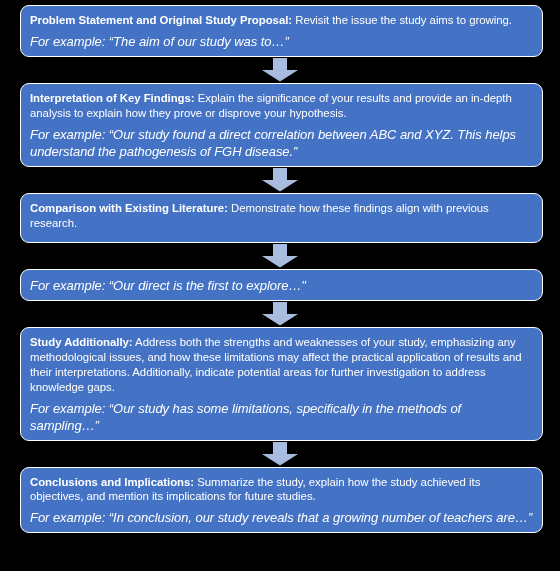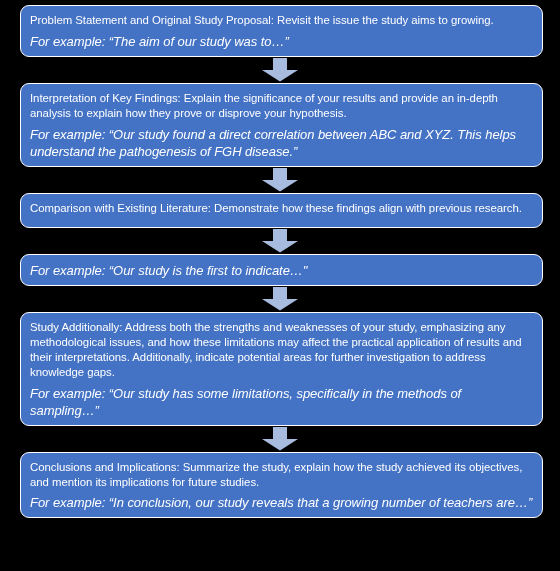--- a/index.html
+++ b/index.html
@@ -43,21 +43,21 @@
     line-height: 1.31;
     letter-spacing: -0.04px;
     color: #ffffff;
   }
 
   .step p.body-line {
     margin-bottom: 5px;
   }
 
   .step .title {
-    font-weight: normal;
+    font-weight: bold;
   }
 
   .step p.example {
     font-style: italic;
     font-size: 13px;
     letter-spacing: -0.05px;
   }
 
   .arrow-wrap {
     flex: 0 0 auto;
@@ -108,21 +108,21 @@
     <p class="body-line"><span class="title">Comparison with Existing Literature:</span><span> Demonstrate how these findings align with previous research.</span></p>
   </div>
 
   <div class="arrow-wrap">
     <svg class="arrow" width="38" height="24" viewBox="0 0 38 24">
       <path class="shaft" d="M12 0 H26 V12 H37 L19 23.5 L1 12 H12 Z"></path>
     </svg>
   </div>
 
   <div class="step">
-    <p class="example">For example: “Our study is the first to indicate…"</p>
+    <p class="example">For example: “Our direct is the first to explore…"</p>
   </div>
 
   <div class="arrow-wrap">
     <svg class="arrow" width="38" height="24" viewBox="0 0 38 24">
       <path class="shaft" d="M12 0 H26 V12 H37 L19 23.5 L1 12 H12 Z"></path>
     </svg>
   </div>
 
   <div class="step">
     <p class="body-line"><span class="title">Study Additionally:</span><span> Address both the strengths and weaknesses of your study, emphasizing any methodological issues, and how these limitations may affect the practical application of results and their interpretations. Additionally, indicate potential areas for further investigation to address knowledge gaps.</span></p>

